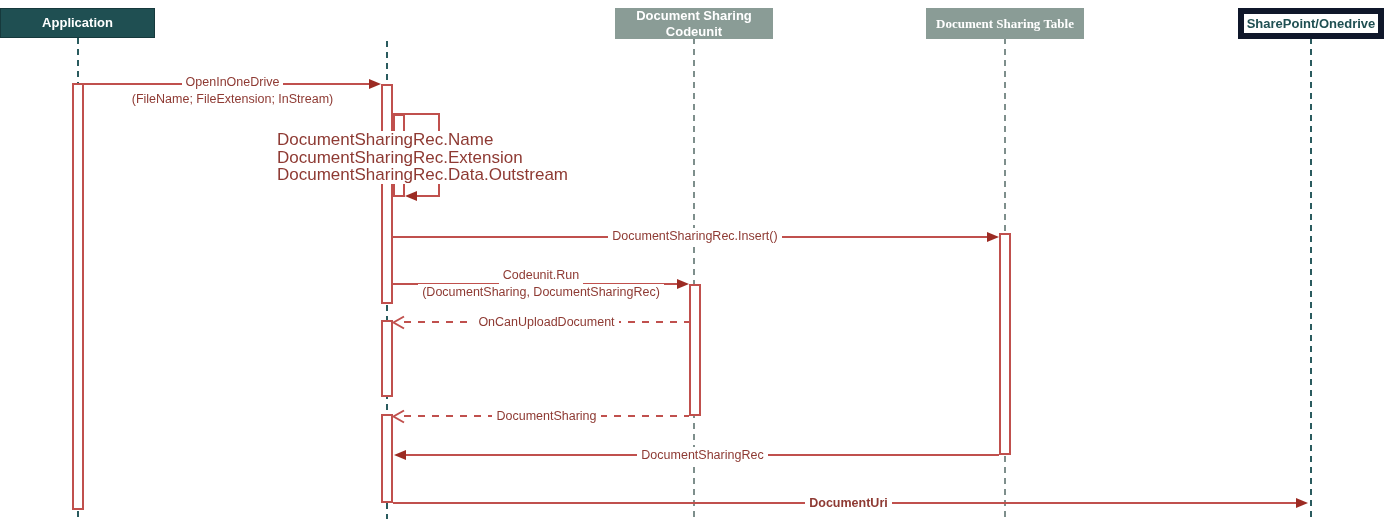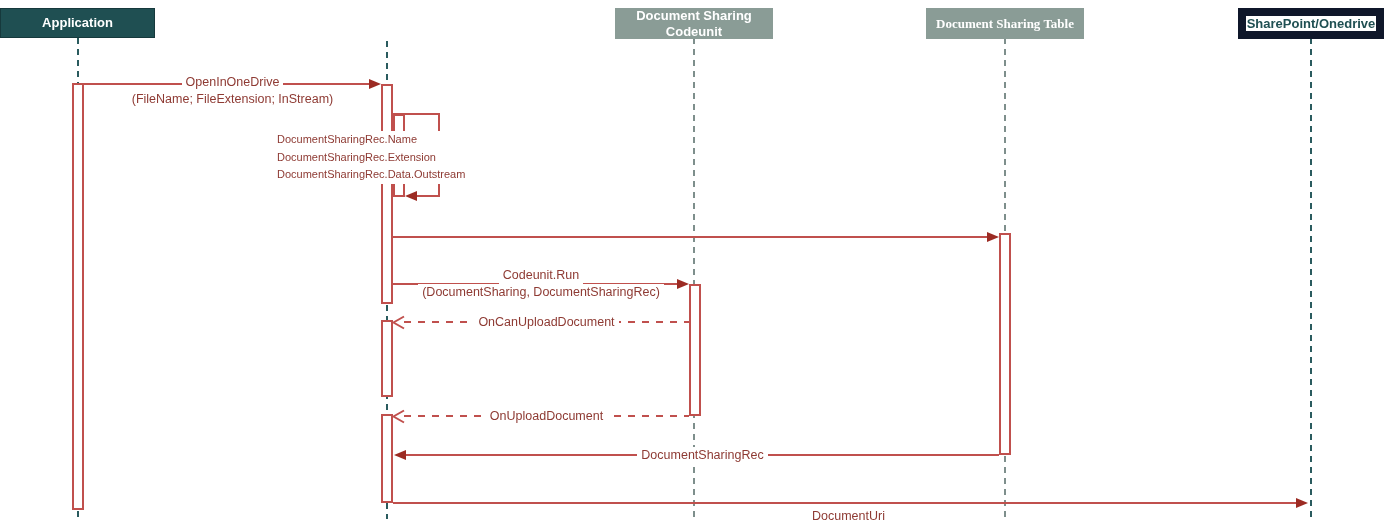--- a/index.html
+++ b/index.html
@@ -15,21 +15,21 @@
     position:absolute;
     display:flex;align-items:center;justify-content:center;
     text-align:center;
     font-weight:bold;font-size:13px;line-height:15.5px;
     box-sizing:border-box;
     z-index:6;
     padding:1px 4px;
   }
   .pbox.teal{background:#1F4F52;color:#fff;border:1px solid #16393C;}
   .pbox.sage{background:#8A9C96;color:#fff;border:1px solid #8A9C96;}
-  .pbox.outline{background:#fff;color:#1F4F52;border:8px solid #0f172a;}
+  .pbox.outline{background:#fff;color:#1F4F52;border:6px solid #0f172a;}
   
   .lifeline{
     position:absolute;width:2px;z-index:1;
   }
   .lifeline.teal{background:repeating-linear-gradient(180deg,#2A5B5E 0 6px,transparent 6px 11px);}
   .lifeline.gray{background:repeating-linear-gradient(180deg,#7E8F8C 0 6px,transparent 6px 11px);}
   
   .act{
     position:absolute;width:12px;box-sizing:border-box;
     background:#fff;border:2px solid #C0504D;z-index:2;
@@ -51,21 +51,21 @@
   .lblwrap{
     position:absolute;display:flex;flex-direction:column;align-items:center;
     z-index:5;pointer-events:none;
   }
   .lbl{
     display:inline-block;background:#fff;color:#8E3A33;
     font-size:12.5px;line-height:17px;padding:0 4px;white-space:nowrap;
   }
   .selfblock{
     position:absolute;z-index:5;background:#fff;
-    color:#8E3A33;font-size:11px;line-height:17.5px;
+    color:#8E3A33;font-size:17px;line-height:17.5px;
     white-space:nowrap;padding:0 3px;text-align:left;
   }
 </style>
 </head>
 <body>
 
 <div id="canvas">
 
   <div class="lifeline teal" style="left:77px;top:38px;bottom:4px;"></div>
   <div class="lifeline teal" style="left:386px;top:41px;bottom:4px;"></div>
@@ -106,20 +106,23 @@
   <div class="mline" style="left:410px;top:195px;width:30px;"></div>
   <div class="tri-left" style="left:405px;top:191px;"></div>
   <div class="selfblock" style="left:274px;top:131px;">
     <div>DocumentSharingRec.Name</div>
     <div>DocumentSharingRec.Extension</div>
     <div>DocumentSharingRec.Data.Outstream</div>
   </div>
 
   <div class="mline" style="left:393px;top:236px;width:594px;"></div>
   <div class="tri-right" style="left:987px;top:232px;"></div>
+  <div class="lblwrap" style="left:393px;top:228px;width:604px;">
+    <span class="lbl">DocumentSharingRec.Insert()</span>
+  </div>
 
   <div class="mline" style="left:393px;top:283px;width:284px;"></div>
   <div class="tri-right" style="left:677px;top:279px;"></div>
   <div class="lblwrap" style="left:393px;top:267px;width:296px;">
     <span class="lbl">Codeunit.Run</span>
     <span class="lbl">(DocumentSharing, DocumentSharingRec)</span>
   </div>
 
   <div class="mline-dashed" style="left:404px;top:321px;width:285px;"></div>
   <svg class="chev" style="left:392px;top:315px;" width="14" height="15" viewBox="0 0 14 15">
@@ -127,28 +130,28 @@
   </svg>
   <div class="lblwrap" style="left:404px;top:314px;width:285px;">
     <span class="lbl">OnCanUploadDocument</span>
   </div>
 
   <div class="mline-dashed" style="left:404px;top:415px;width:285px;"></div>
   <svg class="chev" style="left:392px;top:409px;" width="14" height="15" viewBox="0 0 14 15">
     <polyline points="12,1.5 1.5,7.5 12,13.5" fill="none" stroke="#C0504D" stroke-width="2"></polyline>
   </svg>
   <div class="lblwrap" style="left:404px;top:408px;width:285px;">
-    <span class="lbl">OnUploadDocument</span>
+    <span class="lbl">DocumentSharing</span>
   </div>
 
   <div class="mline" style="left:406px;top:454px;width:593px;"></div>
   <div class="tri-left" style="left:394px;top:450px;"></div>
   <div class="lblwrap" style="left:406px;top:447px;width:593px;">
     <span class="lbl">DocumentSharingRec</span>
   </div>
 
   <div class="mline" style="left:393px;top:502px;width:903px;"></div>
   <div class="tri-right" style="left:1296px;top:498px;"></div>
-  <div class="lblwrap" style="left:393px;top:508px;width:911px;">
+  <div class="lblwrap" style="left:393px;top:495px;width:911px;font-weight:bold;">
     <span class="lbl">DocumentUri</span>
   </div>
 
 </div>
 
 </body></html>

